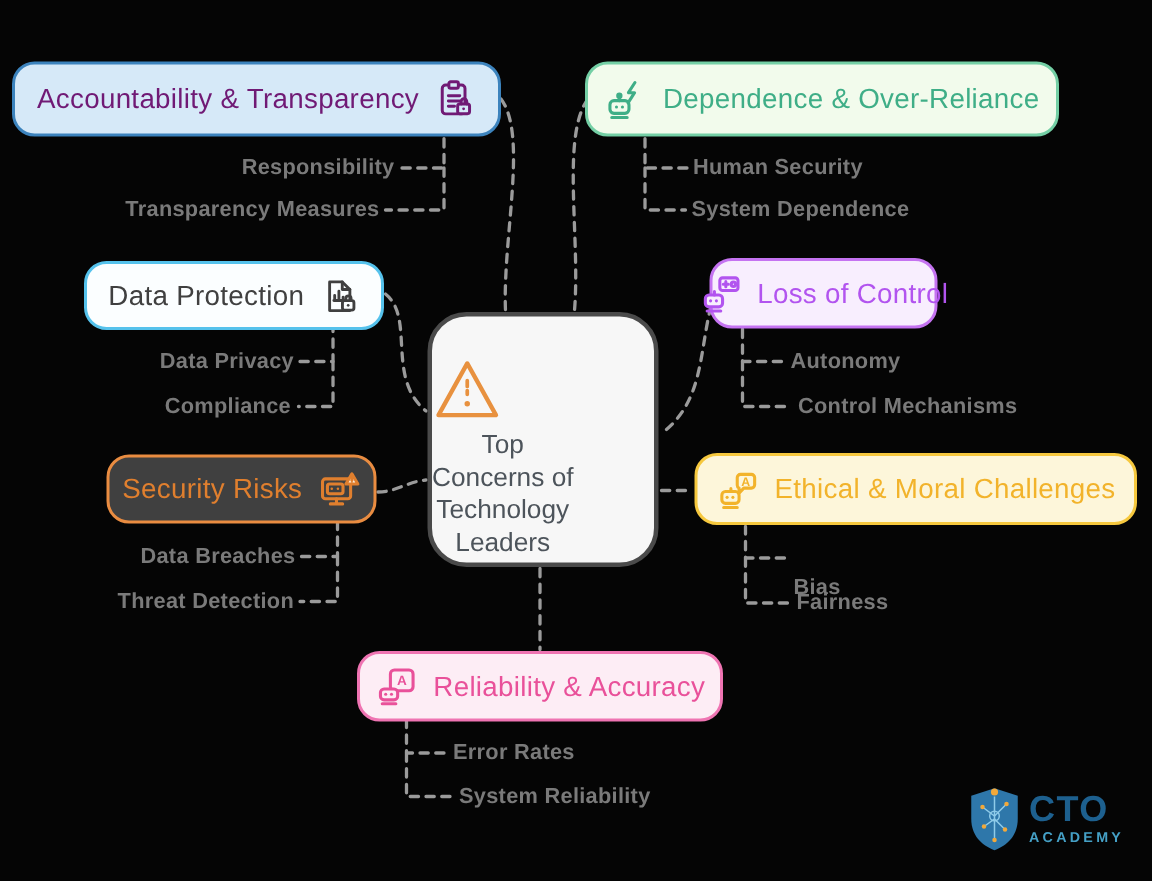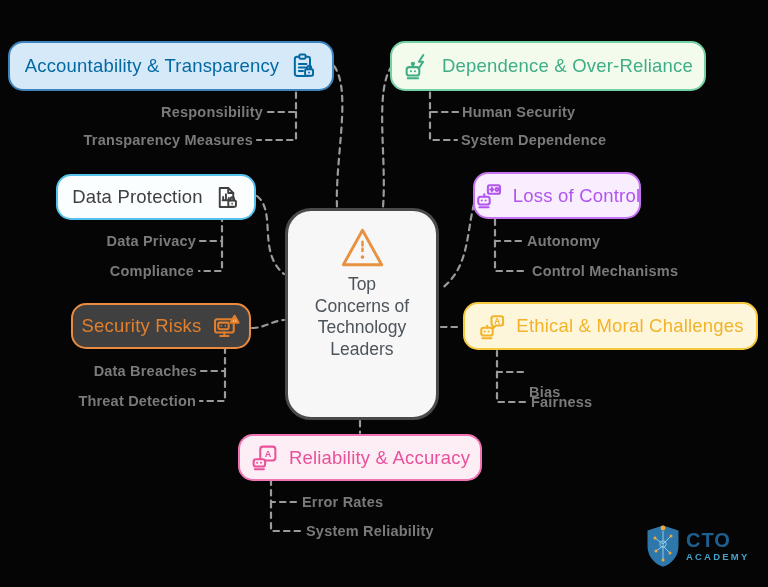--- a/index.html
+++ b/index.html
@@ -13,41 +13,41 @@
     fill:none; stroke:#9b9b9b; stroke-width:2.2;
     stroke-dasharray:5.5 5; stroke-linecap:round; stroke-linejoin:round;
   }
   .branch-box {
     position:absolute; box-sizing:border-box;
     display:flex; align-items:center; justify-content:center; gap:10px;
     border-radius:15px; font-size:18.5px; font-weight:500; letter-spacing:.2px;
     white-space:nowrap;
   }
   .branch-box svg { flex:0 0 auto; display:block; }
-  .b-acc  { left:8px;   top:41px;  width:326px; height:50px; background:#d6e9f8; border:2.5px solid #3c83bd; color:#0369a1; }
+  .b-acc  { left:8px;   top:41px;  width:326px; height:50px; background:#d6e9f8; border:2.5px solid #3c83bd; color:#701a75; }
   .b-dep  { left:390px; top:41px;  width:316px; height:50px; background:#f2fbec; border:2.5px solid #74cfa5; color:#3fae87; }
   .b-dp   { left:56px;  top:174px; width:200px; height:46px; background:#fbfeff; border:2.5px solid #55c2ec; color:#404040; }
-  .b-loc  { left:473px; top:172px; width:168px; height:47px; background:#f8eefe; border:2.5px solid #c573f1; color:#b254ef; }
+  .b-loc  { left:473px; top:172px; width:152px; height:47px; background:#f8eefe; border:2.5px solid #c573f1; color:#b254ef; }
   .b-sec  { left:71px;  top:303px; width:180px; height:46px; background:#404040; border:2.5px solid #e98c41; color:#e07f2e; }
   .b-eth  { left:463px; top:302px; width:295px; height:48px; background:#fdf6da; border:2.5px solid #f6c83e; color:#f2b32b; }
   .b-rel  { left:238px; top:434px; width:244px; height:47px; background:#fdedf5; border:2.5px solid #ef74b2; color:#e9519a; }
   .center-box {
-    position:absolute; left:285px; top:208px; width:154px; height:212px;
+    position:absolute; left:285px; top:208px; width:154px; height:170px;
     box-sizing:border-box; background:#f7f7f7; border:3px solid #4a4a4a;
-    border-radius:26px; display:flex; flex-direction:column; align-items:center;
-    padding-top:14px; color:#4d545b;
+    border-radius:26px; display:flex; flex-direction:column; align-items:flex-start;
+    padding-top:26px; color:#4d545b;
   }
   .center-title { margin-top:3px; text-align:center; font-size:17.5px; line-height:21.5px; font-weight:500; }
   .sub {
     position:absolute; transform:translateY(-50%);
     font-size:14.5px; font-weight:700; color:#7a7a7a; letter-spacing:.2px; white-space:nowrap;
   }
   .logo { position:absolute; left:645px; top:524px; display:flex; align-items:center; gap:5px; }
   .logo-text { display:flex; flex-direction:column; line-height:1; }
-  .logo-title { font-size:20px; font-weight:800; color:#1d608f; letter-spacing:1px; }
+  .logo-title { font-size:24px; font-weight:800; color:#1d608f; letter-spacing:1px; }
   .logo-sub   { font-size:9.5px; font-weight:800; color:#45a0c6; letter-spacing:2.2px; margin-top:2px; }
 </style>
 </head>
 <body>
 
 <div class="stage">
 
   <svg class="connectors" width="768" height="587" viewBox="0 0 768 587">
 
     <path class="dash" d="M334 66 C352 90 335 158 337 207"></path>

